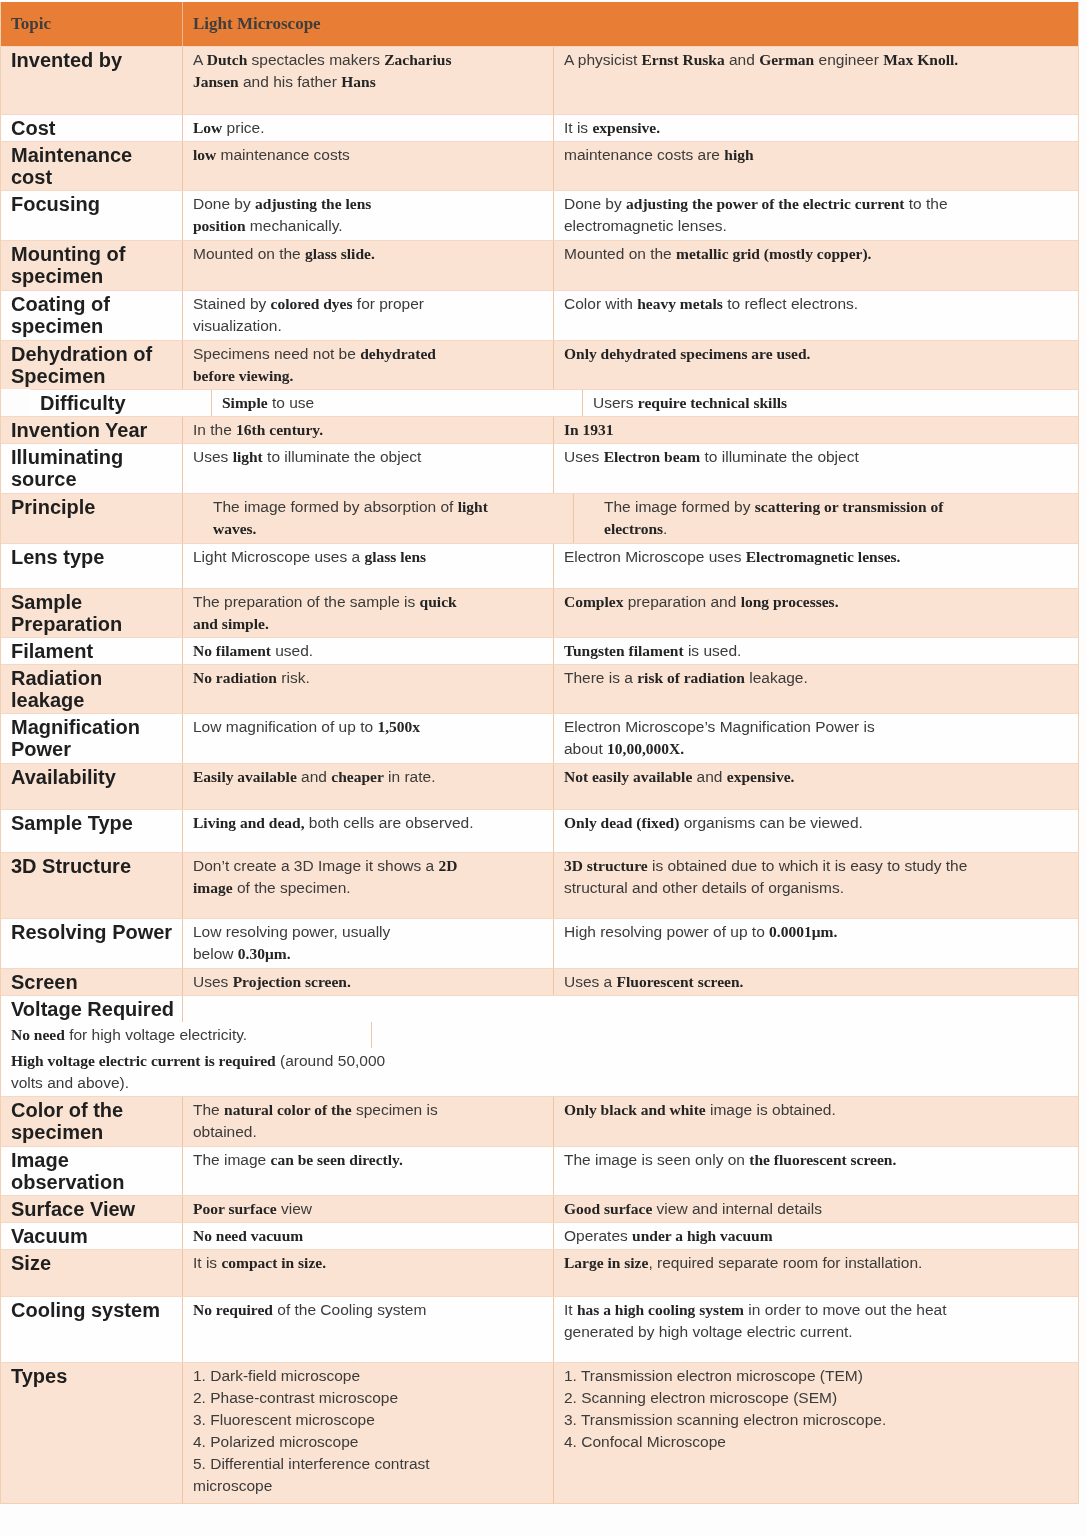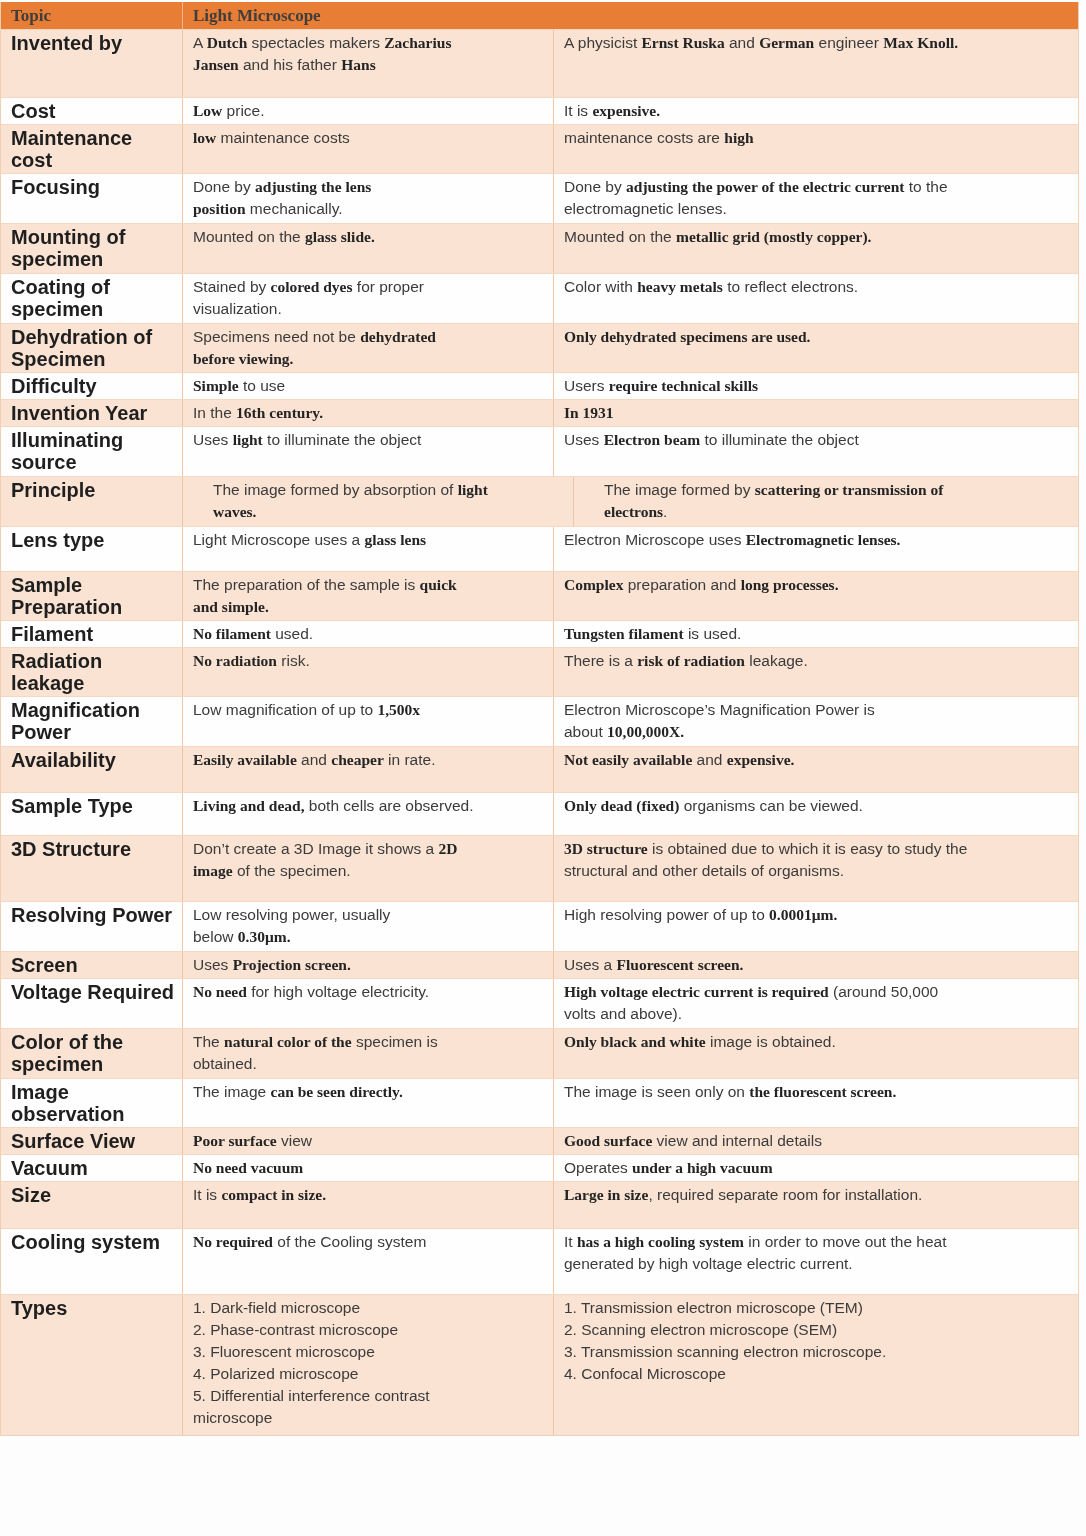--- a/index.html
+++ b/index.html
@@ -14,21 +14,21 @@
   .cmp-table {
     margin:2px 7px 0 0;
     border-left:1px solid var(--edge-line,#f3cfb4);
     border-right:1px solid var(--edge-line,#f3cfb4);
     border-bottom:1px solid var(--edge-line,#f3cfb4);
   }
 
   .header-row {
     display:flex;
     background:var(--header-bg,#e87d35);
-    height:27px;
+    height:44px;
     align-items:center;
   }
   .header-cell {
     box-sizing:border-box;
     padding:0 8px 0 10px;
     font-family:"Liberation Serif", serif;
     font-weight:700;
     font-size:17px;
     color:var(--header-text,#3f3e3d);
     border-right:1px solid rgba(255,255,255,0.45);
@@ -114,21 +114,21 @@
           <div class="cell col-light"><span>Stained by </span><span class="bb">colored dyes</span><span> for proper
 visualization.</span></div>
           <div class="cell col-electron"><span>Color with </span><span class="bb">heavy metals</span><span> to reflect electrons.</span></div>
         </div>
         <div class="row" style="min-height: 48px;">
           <div class="cell col-topic">Dehydration of Specimen</div>
           <div class="cell col-light"><span>Specimens need not be </span><span class="bb">dehydrated
 before viewing.</span></div>
           <div class="cell col-electron"><span class="bb">Only dehydrated specimens are used.</span></div>
         </div>
-        <div class="row" style="min-height: 24px;">
+        <div class="row" style="min-height: 24px; margin-left: 29px;">
           <div class="cell col-topic">Difficulty</div>
           <div class="cell col-light"><span class="bb">Simple</span><span> to use</span></div>
           <div class="cell col-electron"><span>Users </span><span class="bb">require technical skills</span></div>
         </div>
         <div class="row" style="min-height: 25px;">
           <div class="cell col-topic">Invention Year</div>
           <div class="cell col-light"><span>In the </span><span class="bb">16th century.</span></div>
           <div class="cell col-electron"><span class="bb">In 1931</span></div>
         </div>
         <div class="row" style="min-height: 50px;">
@@ -191,21 +191,21 @@
           <div class="cell col-topic">Resolving Power</div>
           <div class="cell col-light"><span>Low resolving power, usually
 below </span><span class="bb">0.30μm.</span></div>
           <div class="cell col-electron"><span>High resolving power of up to </span><span class="bb">0.0001μm.</span></div>
         </div>
         <div class="row" style="min-height: 24px;">
           <div class="cell col-topic">Screen</div>
           <div class="cell col-light"><span>Uses </span><span class="bb">Projection screen.</span></div>
           <div class="cell col-electron"><span>Uses a </span><span class="bb">Fluorescent screen.</span></div>
         </div>
-        <div class="row" style="min-height: 50px;">
+        <div class="row" style="min-height: 50px; flex-direction: column;">
           <div class="cell col-topic">Voltage Required</div>
           <div class="cell col-light"><span class="bb">No need</span><span> for high voltage electricity.</span></div>
           <div class="cell col-electron"><span class="bb">High voltage electric current is required</span><span> (around 50,000
 volts and above).</span></div>
         </div>
         <div class="row" style="min-height: 50px;">
           <div class="cell col-topic">Color of the specimen</div>
           <div class="cell col-light"><span>The </span><span class="bb">natural color of the</span><span> specimen is
 obtained.</span></div>
           <div class="cell col-electron"><span class="bb">Only black and white</span><span> image is obtained.</span></div>

